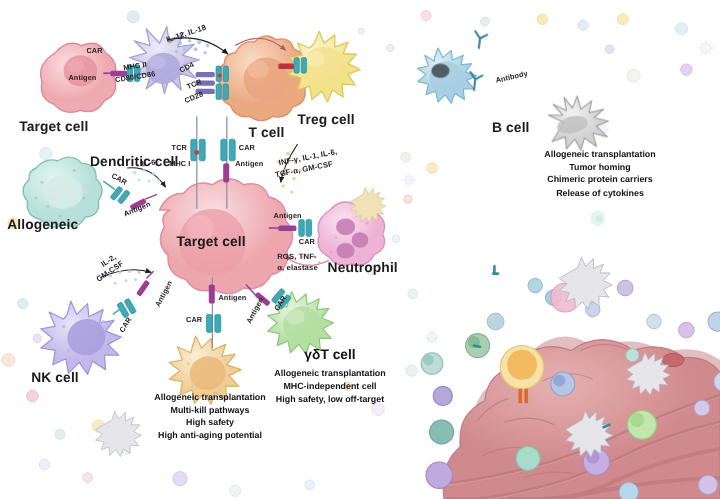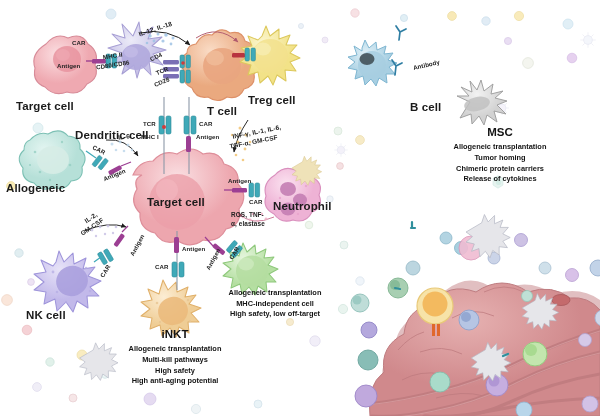--- a/index.html
+++ b/index.html
@@ -479,39 +479,38 @@
     </g>
   </svg>
 
   <div class="lbl cellname" style="left:16px;top:100px;">Target cell</div>
   <div class="lbl cellname" style="left:75px;top:129px;">Dendritic cell</div>
   <div class="lbl cellname" style="left:207px;top:105px;text-align:center;">T cell</div>
   <div class="lbl cellname" style="left:248px;top:94px;">Treg cell</div>
   <div class="lbl cellname" style="left:367px;top:101px;margin-left:43px;">B cell</div>
   <div class="lbl cellname" style="left:6px;top:182px;">Allogeneic</div>
   <div class="lbl cellname" style="left:147px;top:196px;">Target cell</div>
-  <div class="lbl cellname" style="left:273px;top:200px;">Neutrophil</div>
+  <div class="lbl cellname" style="left:273px;top:218px;">Neutrophil</div>
   <div class="lbl cellname" style="left:26px;top:309px;">NK cell</div>
 
   <div class="blk" style="left:438px;top:124px;width:124px;">
-    <span class="hd">MSC</span>
     <span>Allogeneic transplantation</span><br>
     <span>Tumor homing</span><br>
     <span>Chimeric protein carriers</span><br>
     <span>Release of cytokines</span>
   </div>
 
   <div class="blk" style="left:215px;top:288px;width:120px;">
+    <span class="hd">γδT cell</span>
     <span>Allogeneic transplantation</span><br>
     <span>MHC-independent cell</span><br>
     <span>High safety, low off-target</span>
   </div>
 
   <div class="blk" style="left:120px;top:326px;width:110px;">
-    <span class="hd">iNKT</span>
     <span>Allogeneic transplantation</span><br>
     <span>Multi-kill pathways</span><br>
     <span>High safety</span><br>
     <span>High anti-aging potential</span>
   </div>
 
   <div class="lbl tag" style="left:72px;top:40px;">CAR</div>
   <div class="lbl tag" style="left:57px;top:63px;">Antigen</div>
   <div class="lbl tag" style="left:103px;top:53px;transform:rotate(-9deg);">MHC II</div>
   <div class="lbl tag" style="left:96px;top:62px;transform:rotate(-9deg);">CD80/CD86</div>

